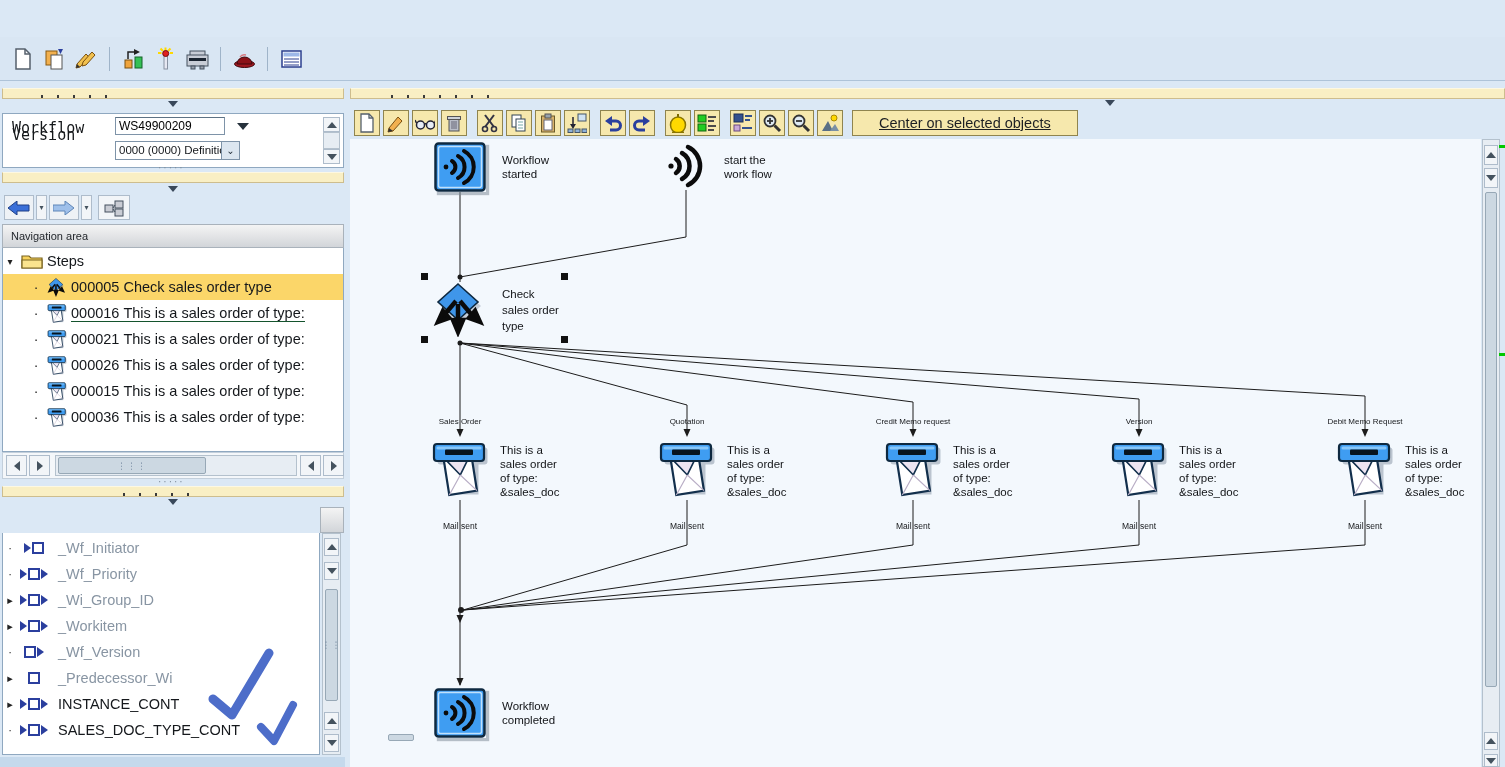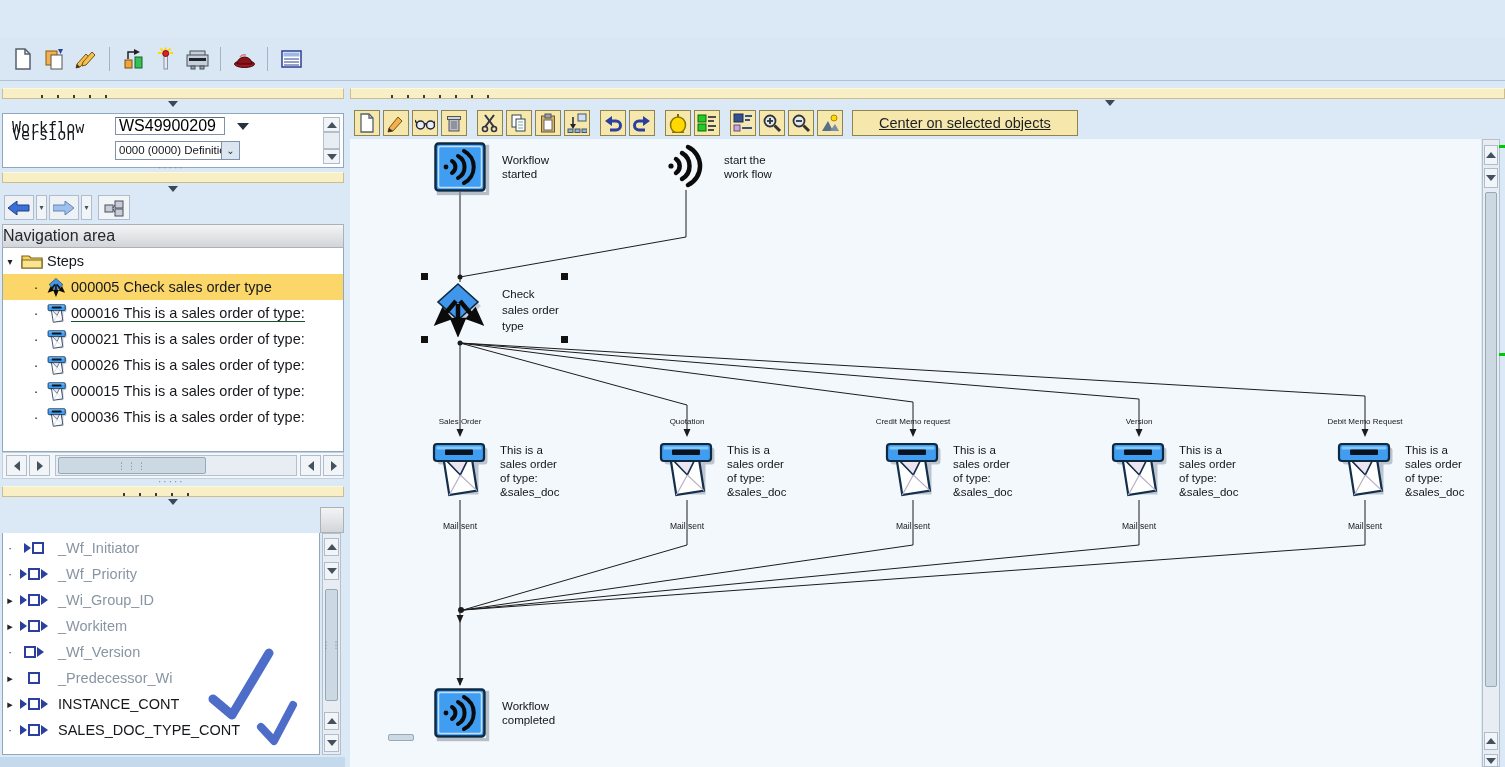--- a/index.html
+++ b/index.html
@@ -17,36 +17,36 @@
   .vsep{width:1px;height:24px;background:#9fb4c9;margin:0 5px;}
   
   .tray{background:#f9efc4;border:1px solid #cdbd8e;border-top-color:#fdf8e2;box-sizing:border-box;overflow:hidden;}
   .clipmarks{position:absolute;bottom:0;height:3px;background:repeating-linear-gradient(90deg,#3a3a3a 0 2px,transparent 2px 16px);}
   .tricol{width:0;height:0;border-left:5px solid transparent;border-right:5px solid transparent;border-top:6px solid #39485a;}
   .dots5{font-size:10px;color:#7d8c9a;letter-spacing:2px;line-height:6px;}
   
   .panel{background:#fff;border:1px solid #8fa8c0;box-sizing:border-box;}
   .monolab{font-family:"DejaVu Sans Mono",monospace;font-size:15px;color:#14171a;}
   .inputbox{background:#fff;border:1px solid #7e93a8;border-top-color:#5d7285;box-sizing:border-box;
-    font-size:16px;padding:1px 3px;height:18px;font-family:"Liberation Sans",sans-serif;}
+    font-size:12px;padding:1px 3px;height:18px;font-family:"Liberation Sans",sans-serif;}
   .ddtri{width:0;height:0;border-left:6px solid transparent;border-right:6px solid transparent;border-top:7px solid #26313c;}
   .combo{display:flex;align-items:stretch;height:19px;}
   .combo .val{background:#fff;border:1px solid #7e93a8;font-size:11.5px;padding:2px 3px;box-sizing:border-box;white-space:nowrap;overflow:hidden;}
   .combo .btn{width:17px;background:#dce6f0;border:1px solid #7e93a8;border-left:none;display:flex;align-items:center;justify-content:center;
     font-size:10px;color:#26313c;}
   .sbbtn{background:#f2f5f8;border:1px solid #aebccb;display:flex;align-items:center;justify-content:center;box-sizing:border-box;cursor:pointer;}
   .arr-u{width:0;height:0;border-left:5px solid transparent;border-right:5px solid transparent;border-bottom:6px solid #44525e;}
   .arr-d{width:0;height:0;border-left:5px solid transparent;border-right:5px solid transparent;border-top:6px solid #44525e;}
   .arr-l{width:0;height:0;border-top:5px solid transparent;border-bottom:5px solid transparent;border-right:6px solid #44525e;}
   .arr-r{width:0;height:0;border-top:5px solid transparent;border-bottom:5px solid transparent;border-left:6px solid #44525e;}
   .sbtrack{background:#e7edf3;border:1px solid #b4c1cd;box-sizing:border-box;}
   .sbthumb{background:#ccd8e2;border:1px solid #97a8b6;border-radius:2px;box-sizing:border-box;display:flex;align-items:center;justify-content:center;}
   .grip{color:#7588a0;font-size:9px;letter-spacing:1px;line-height:4px;}
   .hdrbar{background:linear-gradient(#f4f4f4,#d2d5d9);border:1px solid #a9b2bb;box-sizing:border-box;
-    display:flex;align-items:center;padding-left:0;font-size:16px;color:#24282d;}
+    display:flex;align-items:center;padding-left:8px;font-size:11px;color:#24282d;}
   
   .trow{height:26px;display:flex;align-items:center;font-size:14.5px;cursor:default;white-space:nowrap;}
   .trow .bullet{width:14px;text-align:center;color:#222;font-size:14px;}
   .trow.sel{background:#fbd669;}
   .u-line{border-bottom:1px solid #14532d;}
   .ticon{width:20px;height:20px;margin:0 4px;flex:none;}
   .erow{height:26px;display:flex;align-items:center;font-size:14.5px;white-space:nowrap;}
   .erow .exp{width:14px;text-align:center;font-size:11px;color:#222;}
   .muted{color:#8895a3;}
   .io{display:flex;align-items:center;gap:1px;margin-right:7px;width:34px;justify-content:center;}

